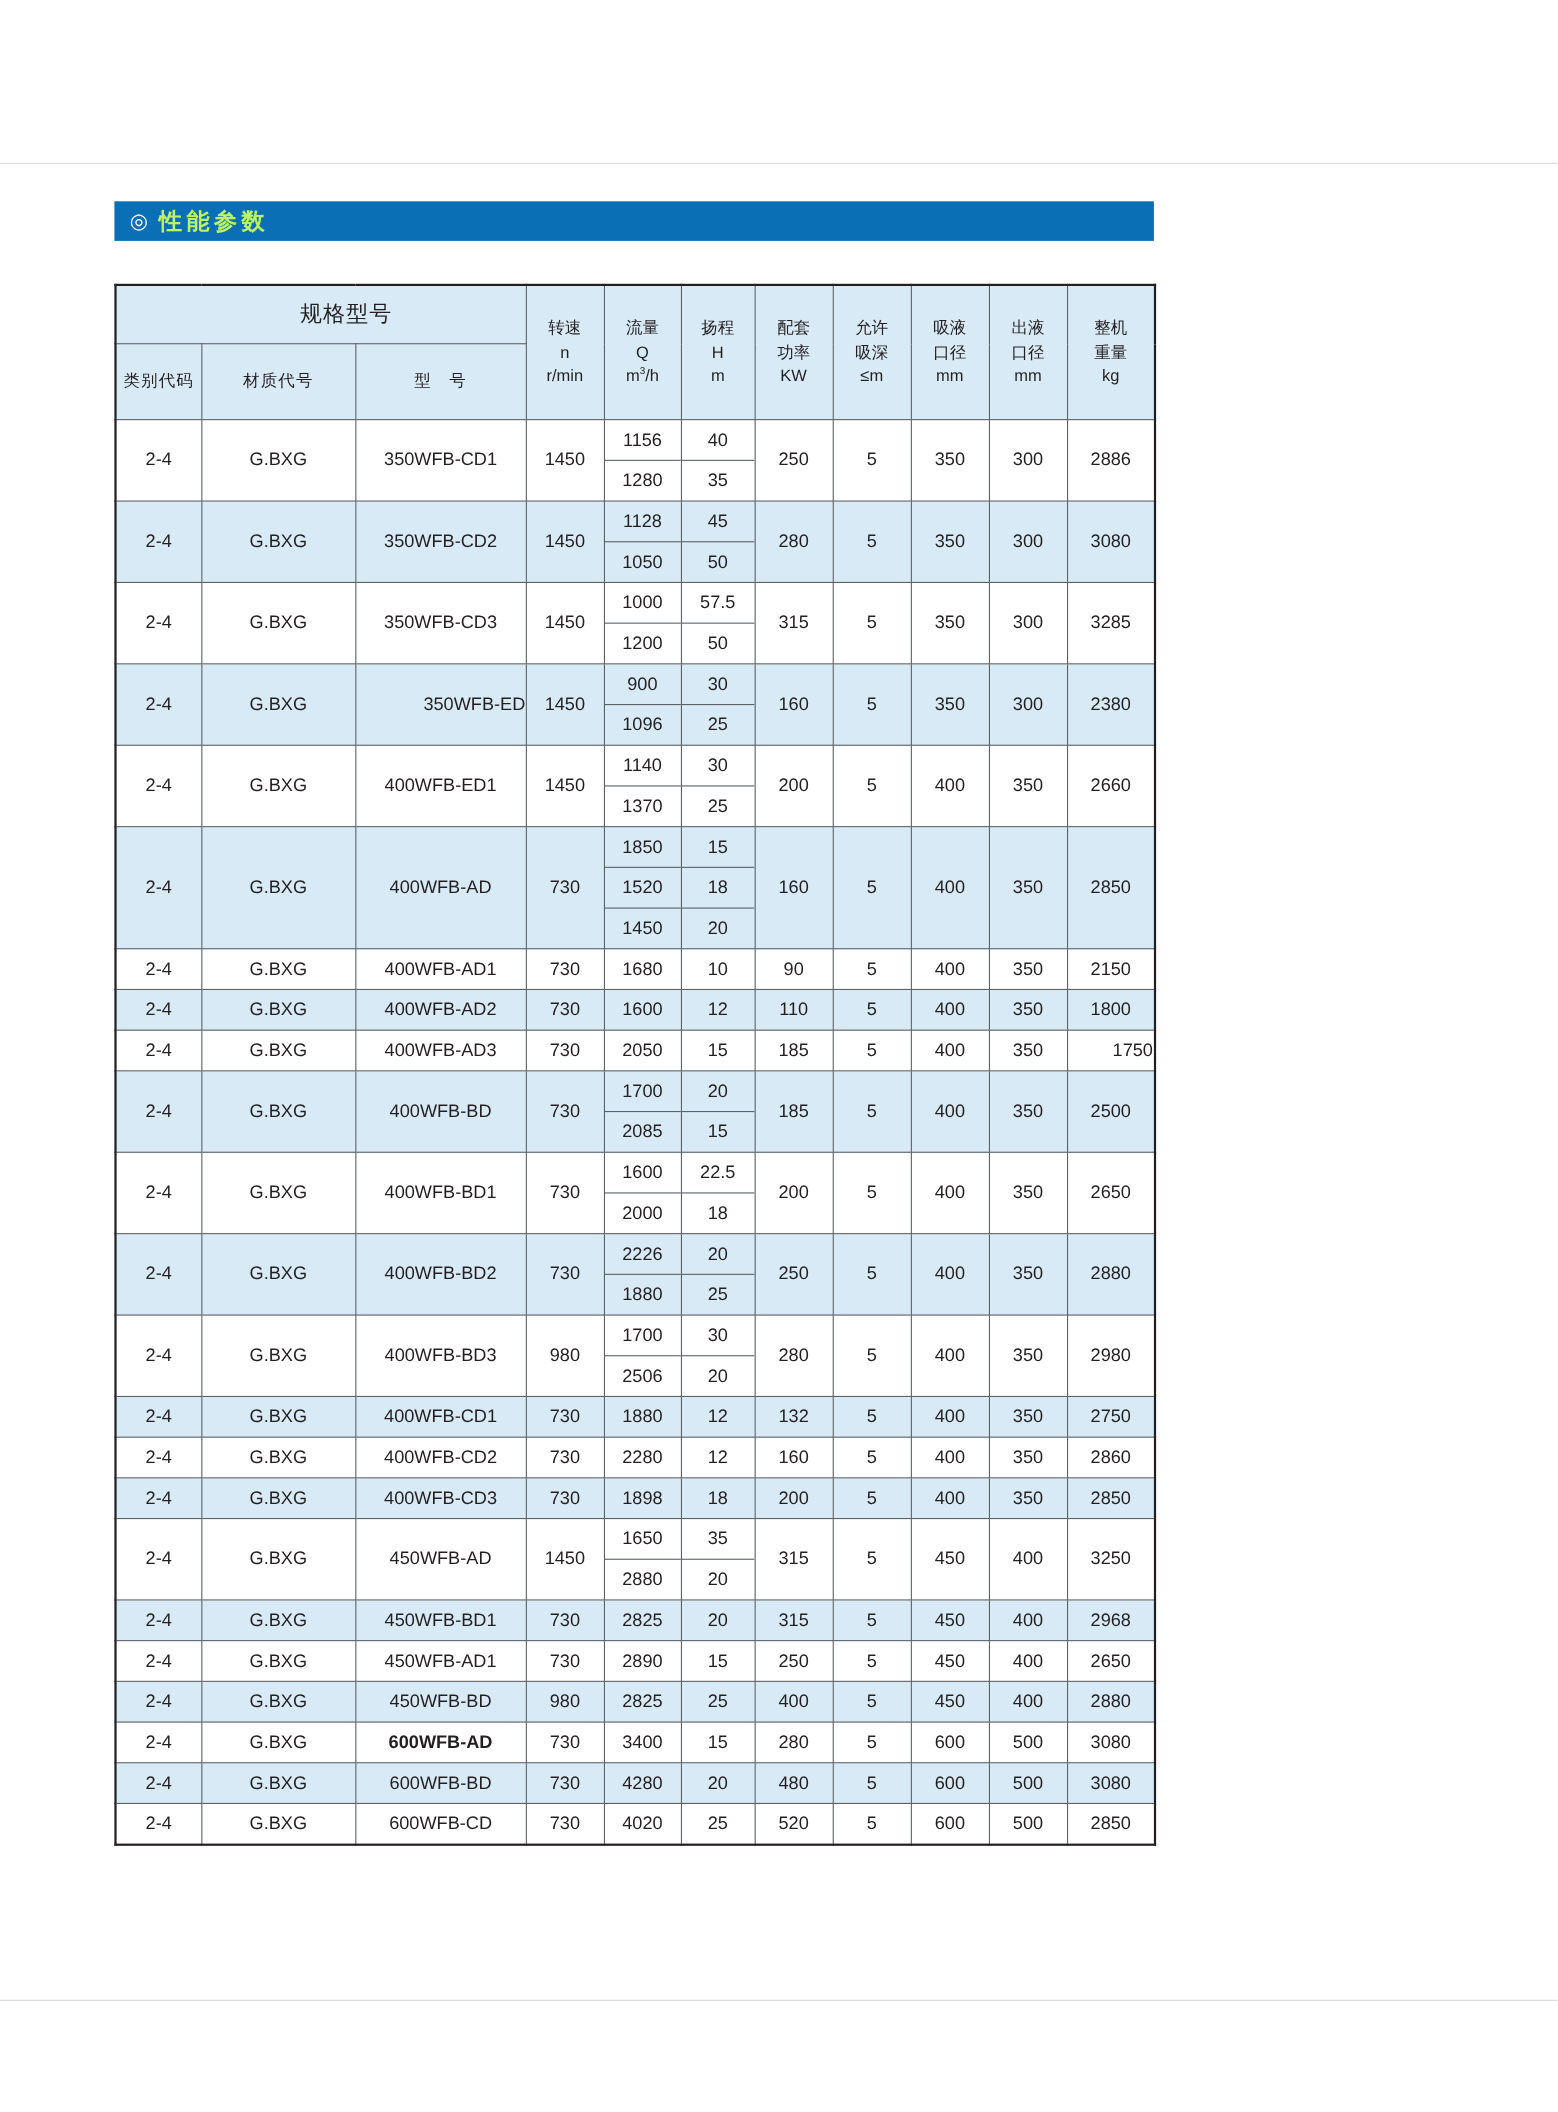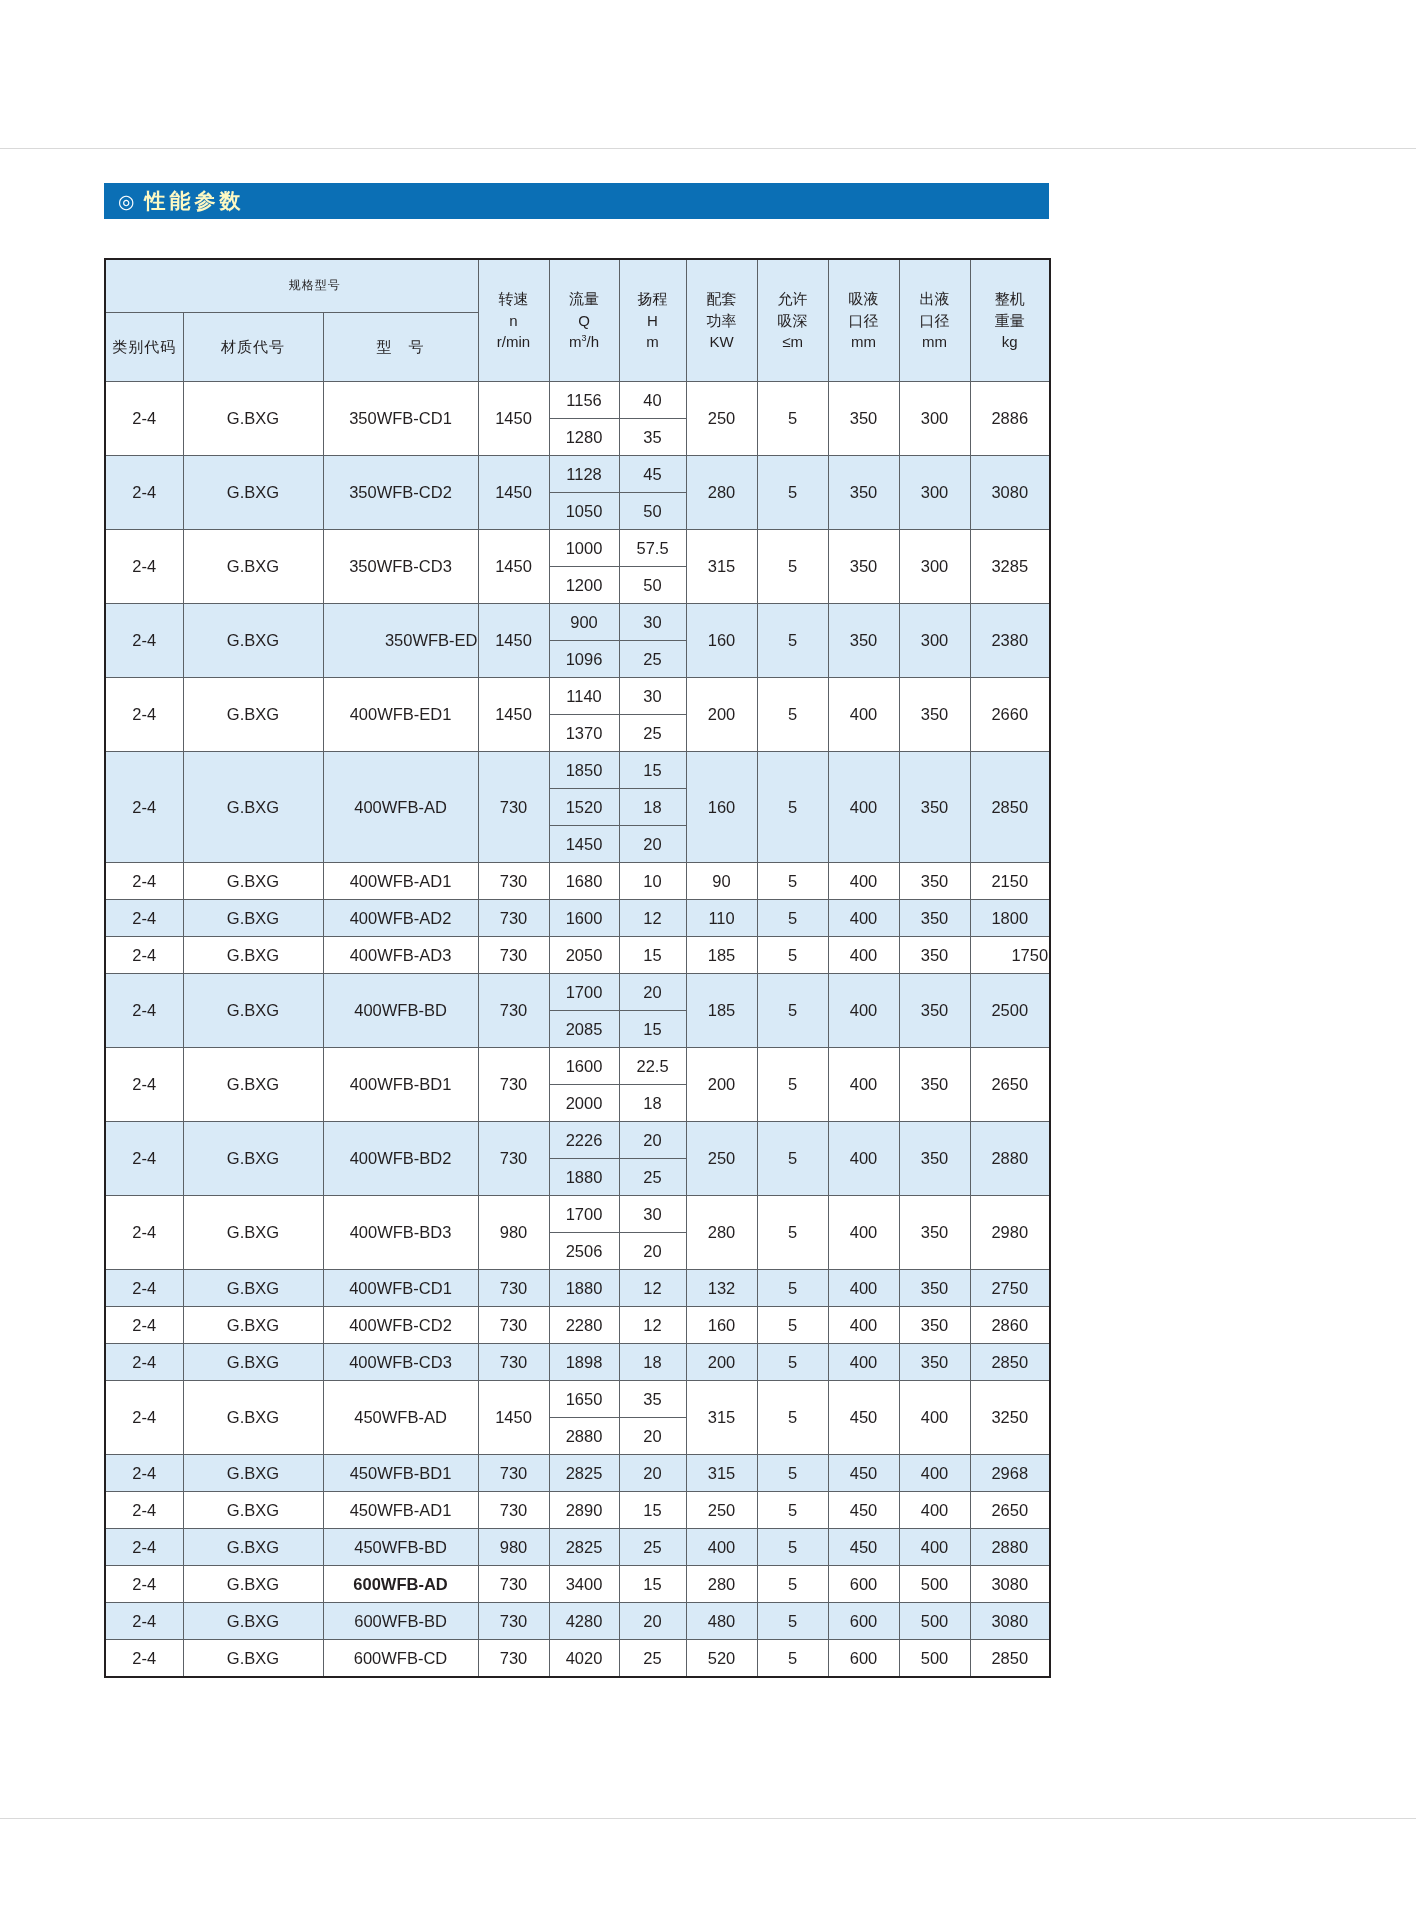--- a/index.html
+++ b/index.html
@@ -28,21 +28,21 @@
     background:#0b6fb5;
     display:flex;align-items:center;
     padding-left:14px;
     box-sizing:border-box;
   }
   .banner .ring{
     color:#ffffff;font-size:19px;line-height:1;
     margin-right:10px;letter-spacing:0;
   }
   .banner .banner-title{
-    color:#fef9c3;
+    color:#bef264;
     font-size:21px;
     font-weight:bold;
     letter-spacing:4px;
   }
 
   
   .tbl-wrap{margin-top:39px;}
   table.spec{
     border-collapse:collapse;
     width:945px;
@@ -55,21 +55,21 @@
     vertical-align:middle;
     font-weight:normal;
     color:#231f20;
     padding:0;
   }
   thead td{
     background:#d9eaf7;
     font-size:15px;
     line-height:1.45;
   }
-  thead td.grp{font-size:12px;height:52px;padding-left:46px;}
+  thead td.grp{font-size:20px;height:52px;padding-left:46px;}
   thead td.sub{height:68px;}
   thead td.unit{height:120px;}
   thead td.unit .l1{display:block;}
   thead td.unit .l2{display:block;}
   thead td.unit .l3{display:block;}
 
   thead td.grp, thead td.sub{letter-spacing:1px;}
   .hdr-type{letter-spacing:0px;}
   .hdr-model{letter-spacing:7px;}
 

